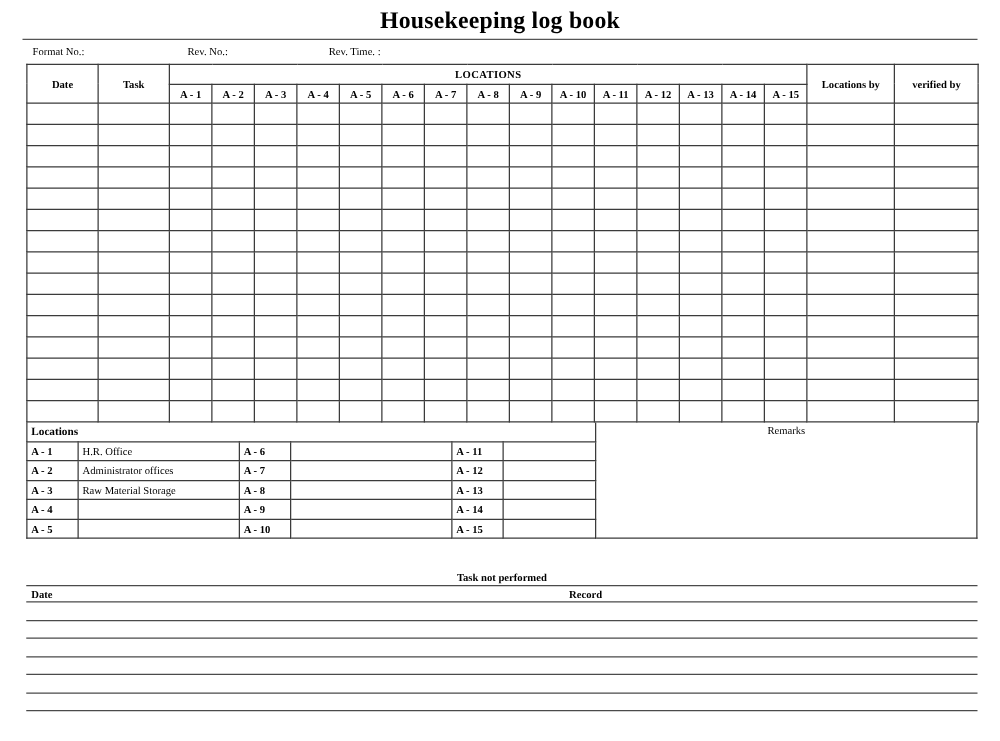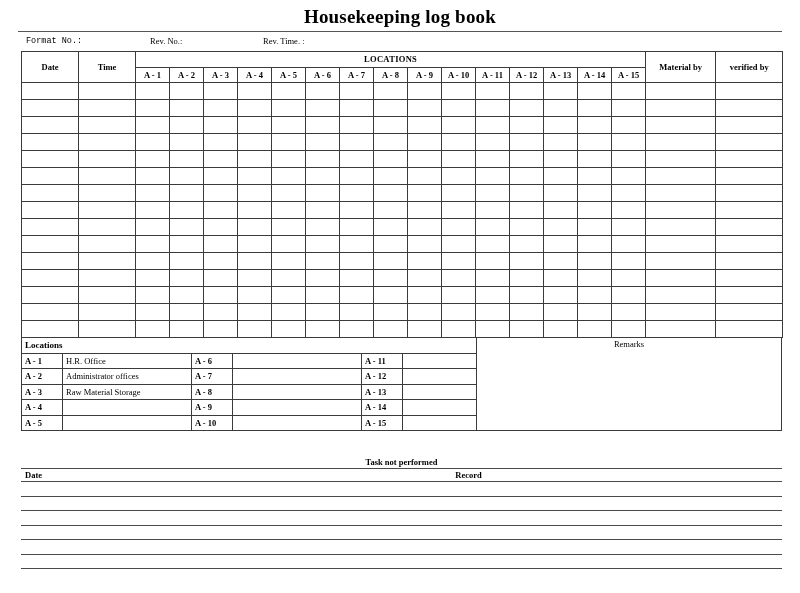--- a/index.html
+++ b/index.html
@@ -41,21 +41,21 @@
 
   
   .format-line {
     display: flex;
     align-items: center;
     font-size: 8.5px;
     padding: 4px 0 5px 26px;
     font-family: "Liberation Serif", "DejaVu Serif", serif;
   }
   .format-line .fl-item { white-space: nowrap; }
-  .fl-1 { width: 124px; font-family: Liberation Mono, monospace; }
+  .fl-1 { width: 124px; }
   .fl-2 { width: 113px; }
   .fl-3 { width: auto; }
 
   
   .grid-wrap {
     margin: 0 18px 0 21px;
   }
   table.grid {
     border-collapse: collapse;
     table-layout: fixed;
@@ -186,23 +186,23 @@
       <colgroup>
         <col style="width:57px">
         <col style="width:57px">
         <col span="15" style="width:34px">
         <col style="width:70px">
         <col style="width:67px">
       </colgroup>
       <thead>
         <tr>
           <th rowspan="2" class="hdr-datetime">Date</th>
-          <th rowspan="2" class="hdr-datetime">Time</th>
+          <th rowspan="2" class="hdr-datetime">Task</th>
           <th colspan="15" class="hdr-loc-title">LOCATIONS</th>
-          <th rowspan="2" class="hdr-perf">Material by</th>
+          <th rowspan="2" class="hdr-perf">Locations by</th>
           <th rowspan="2" class="hdr-perf">verified by</th>
         </tr>
         <tr id="loc-header-row">
             <th class="hdr-loc-cell">A - 1</th>
             <th class="hdr-loc-cell">A - 2</th>
             <th class="hdr-loc-cell">A - 3</th>
             <th class="hdr-loc-cell">A - 4</th>
             <th class="hdr-loc-cell">A - 5</th>
             <th class="hdr-loc-cell">A - 6</th>
             <th class="hdr-loc-cell">A - 7</th>

